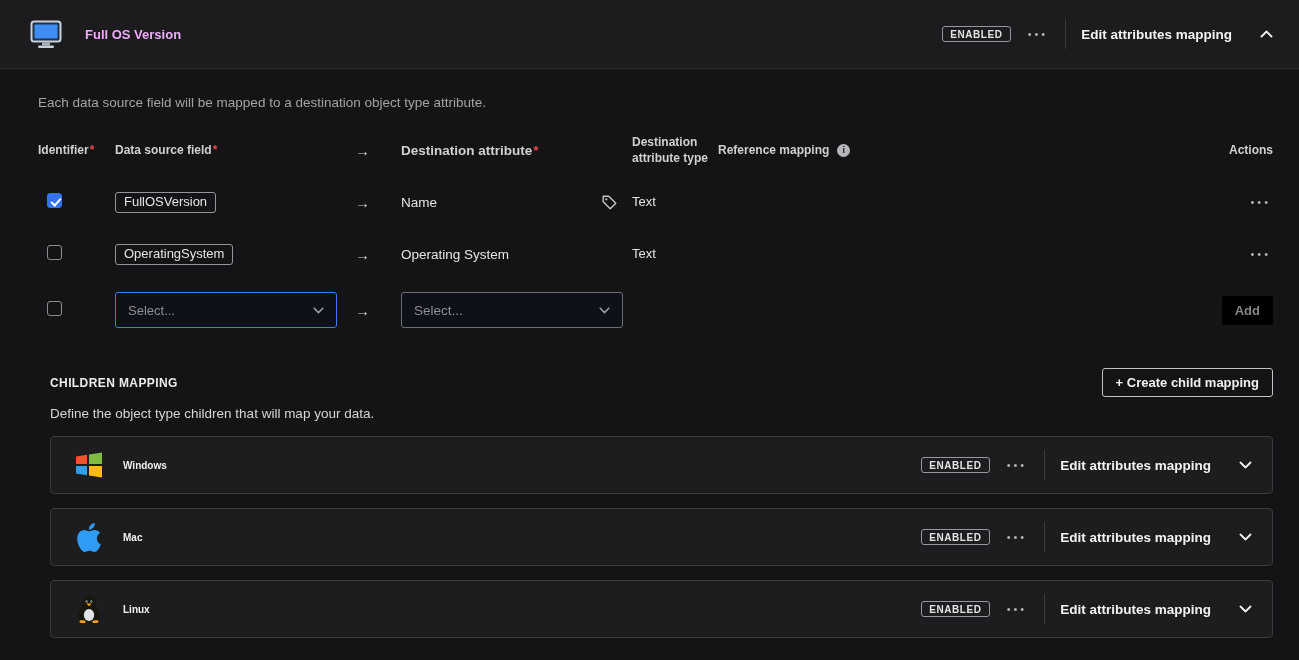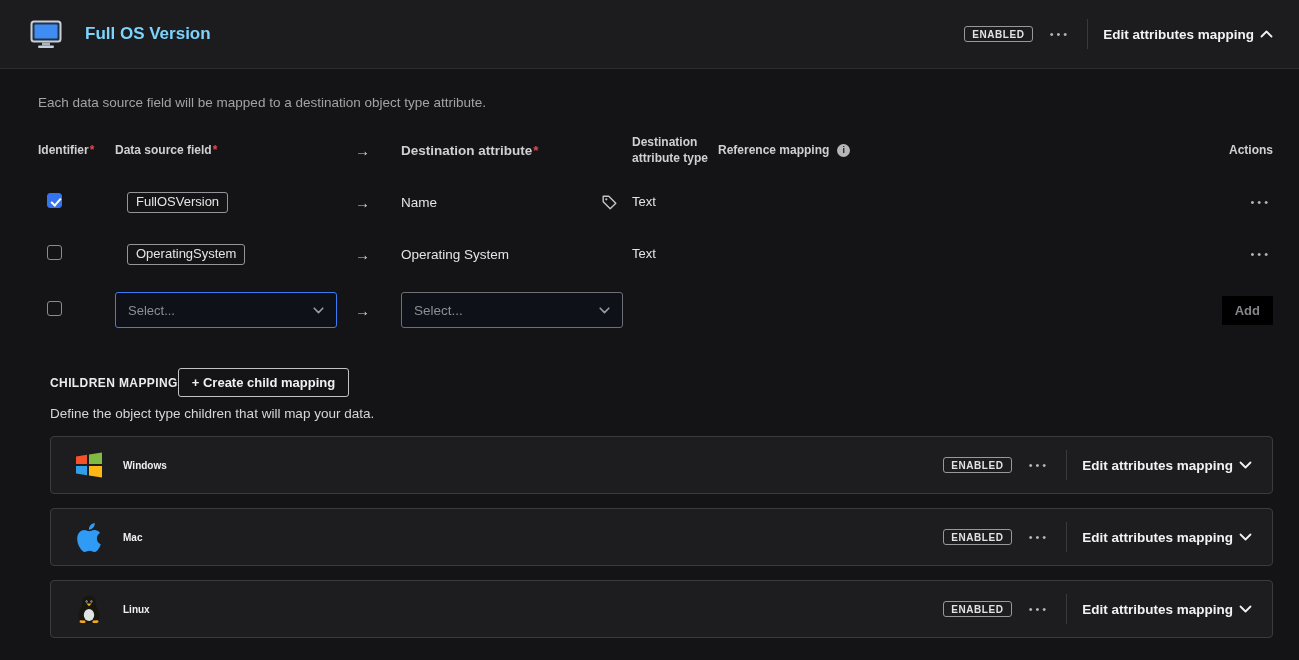--- a/index.html
+++ b/index.html
@@ -10,36 +10,36 @@
     font-family: "Liberation Sans", "DejaVu Sans", sans-serif;
     font-size: 13px;
   }
   
   .topbar {
     height: 69px; background: #1c1c1f; border-bottom: 1px solid #2d2d31;
     display: flex; align-items: center; justify-content: space-between;
     padding: 0 26px 0 30px;
   }
   .topbar-left { display: flex; align-items: center; gap: 23px; }
-  .panel-title { font-weight: bold; font-size: 17px; color: #7dd3fc; }
+  .panel-title { font-weight: bold; font-size: 13px; color: #f0abfc; }
   .topbar-right { display: flex; align-items: center; gap: 15px; }
   .badge {
     display: inline-block; border: 1px solid #97979d; border-radius: 3px;
     padding: 2px 7px 1px; font-size: 10px; font-weight: bold; letter-spacing: .6px;
     color: #e2e2e4; white-space: nowrap;
   }
   .dots {
     background: none; border: none; color: #b4b4b8; font-size: 11px;
     letter-spacing: 3px; cursor: pointer; padding: 4px 2px; line-height: 1;
     font-family: inherit;
   }
   .vdiv { width: 1px; height: 30px; background: #3a3a3e; display: inline-block; }
   .edit-mapping {
     background: none; border: none; color: #f2f2f4; font-weight: bold;
-    font-size: 13.5px; display: flex; align-items: center; gap: 6px;
+    font-size: 13.5px; display: flex; align-items: center; gap: 28px;
     cursor: pointer; font-family: inherit; padding: 0;
   }
   .chev-wrap { display: inline-flex; align-items: center; }
   
   main { padding: 26px 26px 0 38px; }
   .desc { margin: 0 0 14px; font-size: 13.5px; color: #a3a3a3; }
   
   .trow { display: flex; align-items: center; min-height: 52px; }
   .thead { min-height: 52px; font-weight: bold; font-size: 12px; color: #d0d0d2; }
   .c-id  { width: 77px; }
@@ -58,38 +58,38 @@
   .checkbox {
     width: 15px; height: 15px; margin-left: 9px; display: inline-block; position: relative;
     border: 1px solid #8c8c90; border-radius: 3px; background: transparent; cursor: pointer;
   }
   .checkbox.checked { background: #3574f0; border-color: #3574f0; }
   .checkbox.checked::after {
     content: ""; position: absolute; left: 4.5px; top: 1.5px; width: 4px; height: 8px;
     border-right: 2px solid #fff; border-bottom: 2px solid #fff; transform: rotate(42deg);
   }
   .chip {
-    margin-left: 12px; display: inline-block; border: 1px solid #94949a; border-radius: 3px;
+    display: inline-block; border: 1px solid #94949a; border-radius: 3px;
     padding: 1px 8px 3px; color: #e4e4e6; font-size: 13px; white-space: nowrap;
   }
   .tag-icon { margin-left: auto; margin-right: 14px; display: inline-flex; }
   .newrow { min-height: 60px; }
   .select {
     width: 222px; height: 36px; background: #0e1117; border: 1px solid #6e6e73;
     border-radius: 3px; display: flex; align-items: center; justify-content: space-between;
     padding: 0 12px; color: #8e8e93; cursor: pointer;
   }
   .select.focused { border-color: #3d7bf5; }
   .add-btn {
     background: #000000; color: #85858a; border: none; border-radius: 1px;
     padding: 7px 13px; font-size: 13px; font-weight: bold; font-family: inherit;
   }
   
   .children { margin: 28px 0 0 12px; }
-  .children-head { display: flex; align-items: center; }
+  .children-head { display: flex; align-items: center; justify-content: space-between; }
   .children-title { font-weight: bold; font-size: 12px; letter-spacing: .4px; color: #ececee; }
   .create-btn {
     border: 1px solid #c2c2c6; background: transparent; color: #f0f0f2; font-weight: bold;
     font-size: 13px; padding: 6px 13px; border-radius: 3px; cursor: pointer; font-family: inherit;
   }
   .children-desc { margin: 9px 0 15px; font-size: 13.5px; color: #d6d6d8; }
   .card {
     display: flex; align-items: center; height: 58px; padding: 0 20px;
     background: #1d1d20; border: 1px solid #3b3b3f; border-radius: 4px; margin-bottom: 14px;
   }

